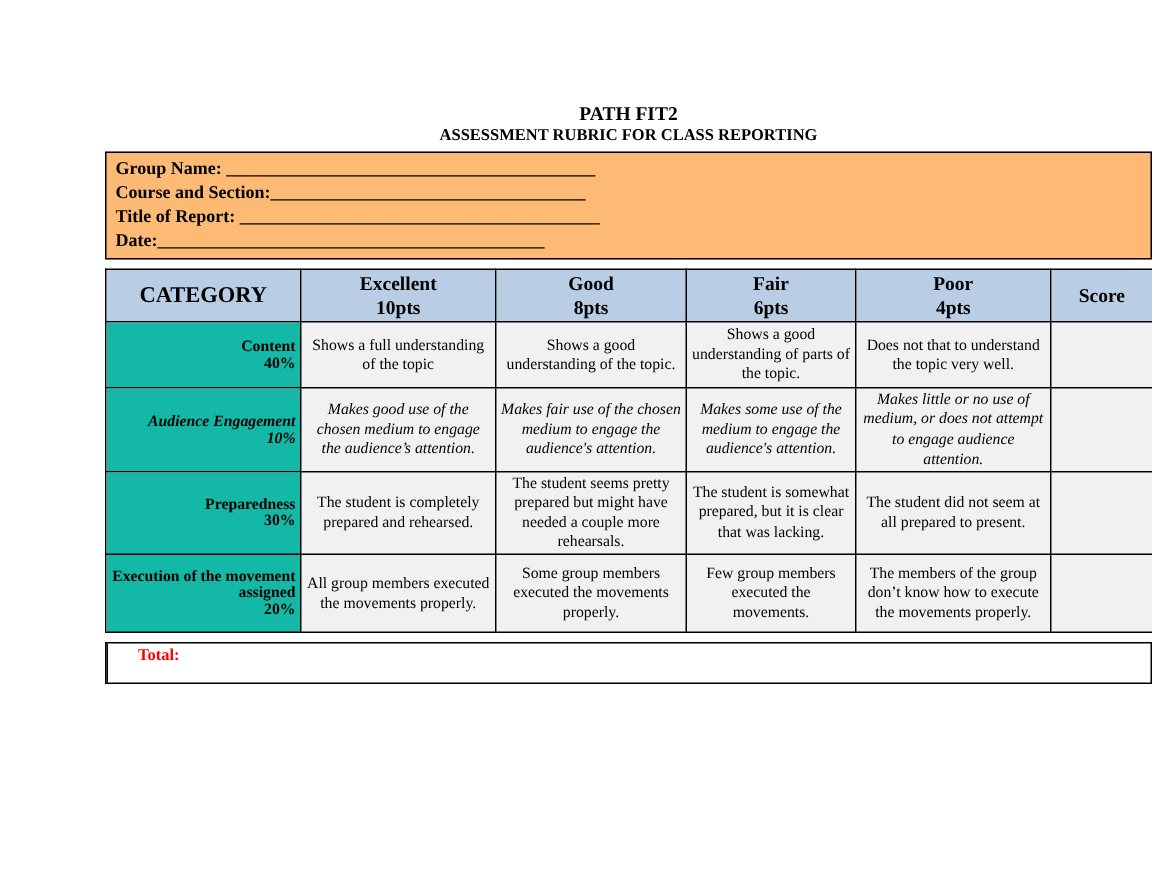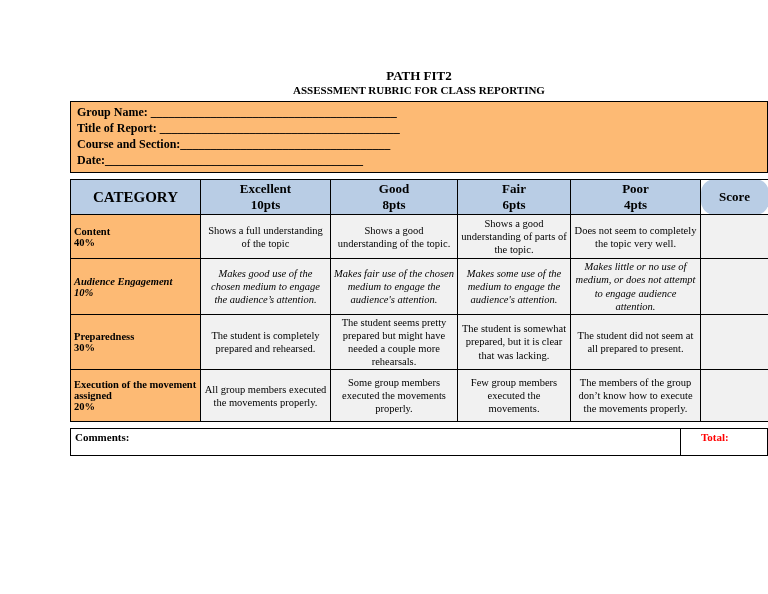--- a/index.html
+++ b/index.html
@@ -18,23 +18,23 @@
   }
   .info-line{font-weight:bold;font-size:12px;line-height:16px;white-space:nowrap;overflow:hidden;}
   table.rubric{border-collapse:collapse;width:698px;table-layout:fixed;}
   table.rubric td,table.rubric th{
     border:1px solid #000;vertical-align:middle;
     padding:1px 3px;overflow:hidden;
   }
   th.hdr{background:#b9cde5;text-align:center;font-weight:bold;}
   th.hdr .lvl-name,th.hdr .lvl-pts{font-size:13px;line-height:1.25;}
   th.hdr.category-hdr{font-size:15px;}
-  th.hdr.score-hdr{font-size:13px;border-radius:14px;}
+  th.hdr.score-hdr{font-size:13px;}
   tr.hdr-row{height:20px;}
-  td.cat-cell{font-weight:bold;font-size:10.5px;text-align:left;background:#fdba74;vertical-align:top;padding-top:3px;}
+  td.cat-cell{font-weight:bold;font-size:10.5px;text-align:right;background:#14b8a6;vertical-align:top;padding-top:3px;}
   td.body-cell{font-size:10.5px;text-align:center;background:#f1f1f1;line-height:1.25;}
   td.score-cell{background:#f1f1f1;}
   tr.r1{height:44px;}
   tr.r2{height:54px;font-style:italic;}
   tr.r3{height:54px;}
   tr.r4{height:52px;}
   .comments-row{
     margin-top:6px;width:696px;border:1px solid #000;
     display:flex;height:26px;
   }
@@ -53,22 +53,22 @@
 
 <div class="doc">
 
   <div class="title-block">
     <div class="doc-title">PATH FIT2</div>
     <div class="doc-subtitle">ASSESSMENT RUBRIC FOR CLASS REPORTING</div>
   </div>
 
   <div class="info-box">
     <div class="info-line">Group Name: _________________________________________</div>
+    <div class="info-line">Course and Section:___________________________________</div>
     <div class="info-line">Title of Report: ________________________________________</div>
-    <div class="info-line">Course and Section:___________________________________</div>
     <div class="info-line">Date:___________________________________________</div>
   </div>
 
   <table class="rubric">
     <colgroup>
       <col style="width:130px">
         <col style="width:130px">
         <col style="width:127px">
       <col style="width:113px">
         <col style="width:130px">
@@ -97,21 +97,21 @@
     </tr>
 
     <tr class="r1">
       <td class="cat-cell">
         <div>Content</div>
         <div>40%</div>
       </td>
       <td class="body-cell">Shows a full understanding of the topic</td>
       <td class="body-cell">Shows a good understanding of the topic.</td>
       <td class="body-cell">Shows a good understanding of parts of the topic.</td>
-      <td class="body-cell">Does not seem to completely the topic very well.</td>
+      <td class="body-cell">Does not that to understand the topic very well.</td>
       <td class="score-cell"></td>
     </tr>
 
     <tr class="r2">
       <td class="cat-cell">
         <div>Audience Engagement</div>
         <div>10%</div>
       </td>
       <td class="body-cell">Makes good use of the chosen medium to engage the audience’s attention.</td>
       <td class="body-cell">Makes fair use of the chosen medium to engage the audience's attention.</td>
@@ -140,17 +140,16 @@
       <td class="body-cell">All group members executed the movements properly.</td>
       <td class="body-cell">Some group members executed the movements properly.</td>
       <td class="body-cell">Few group members executed the movements.</td>
       <td class="body-cell">The members of the group don’t know how to execute the movements properly.</td>
       <td class="score-cell"></td>
     </tr>
   </tbody>
     </table>
 
   <div class="comments-row">
-    <div class="comments-cell">Comments:</div>
     <div class="total-cell">Total:</div>
   </div>
 
 </div>
 
 </body></html>

